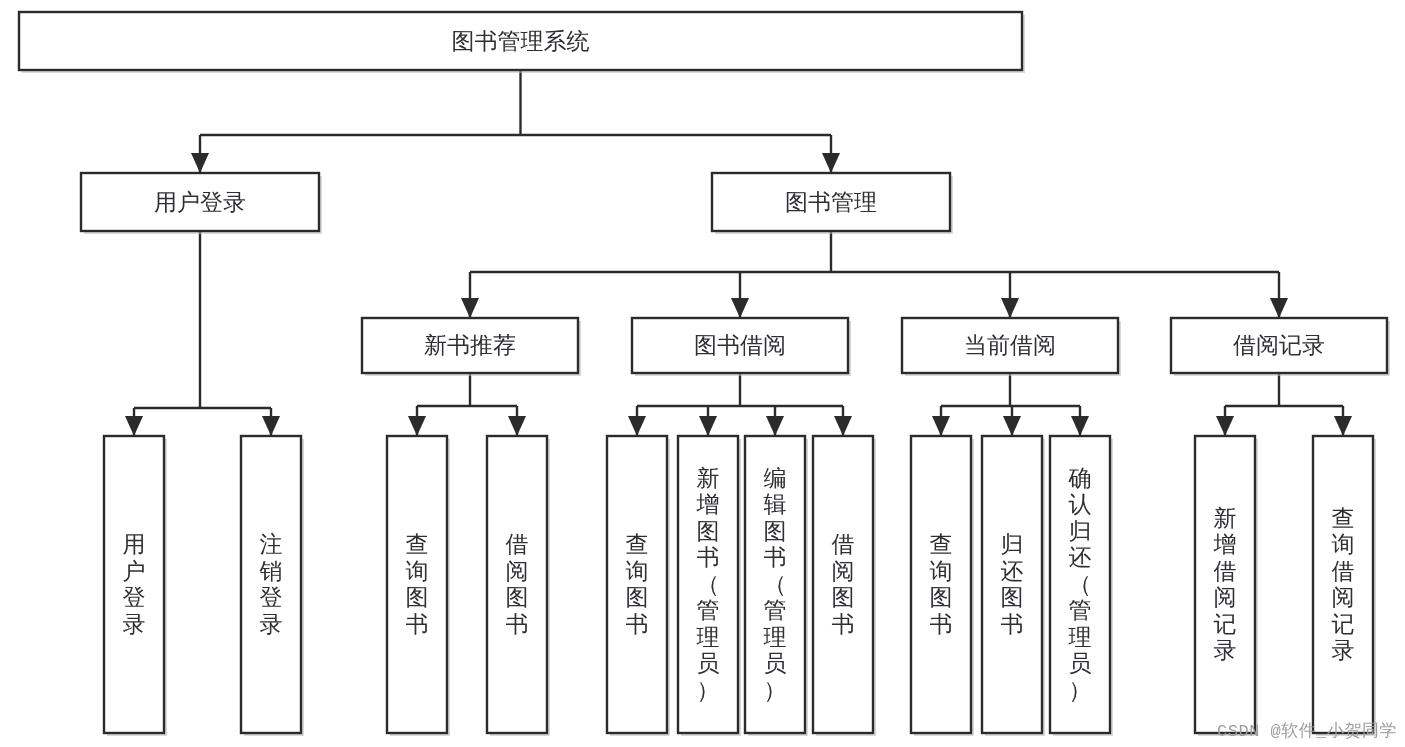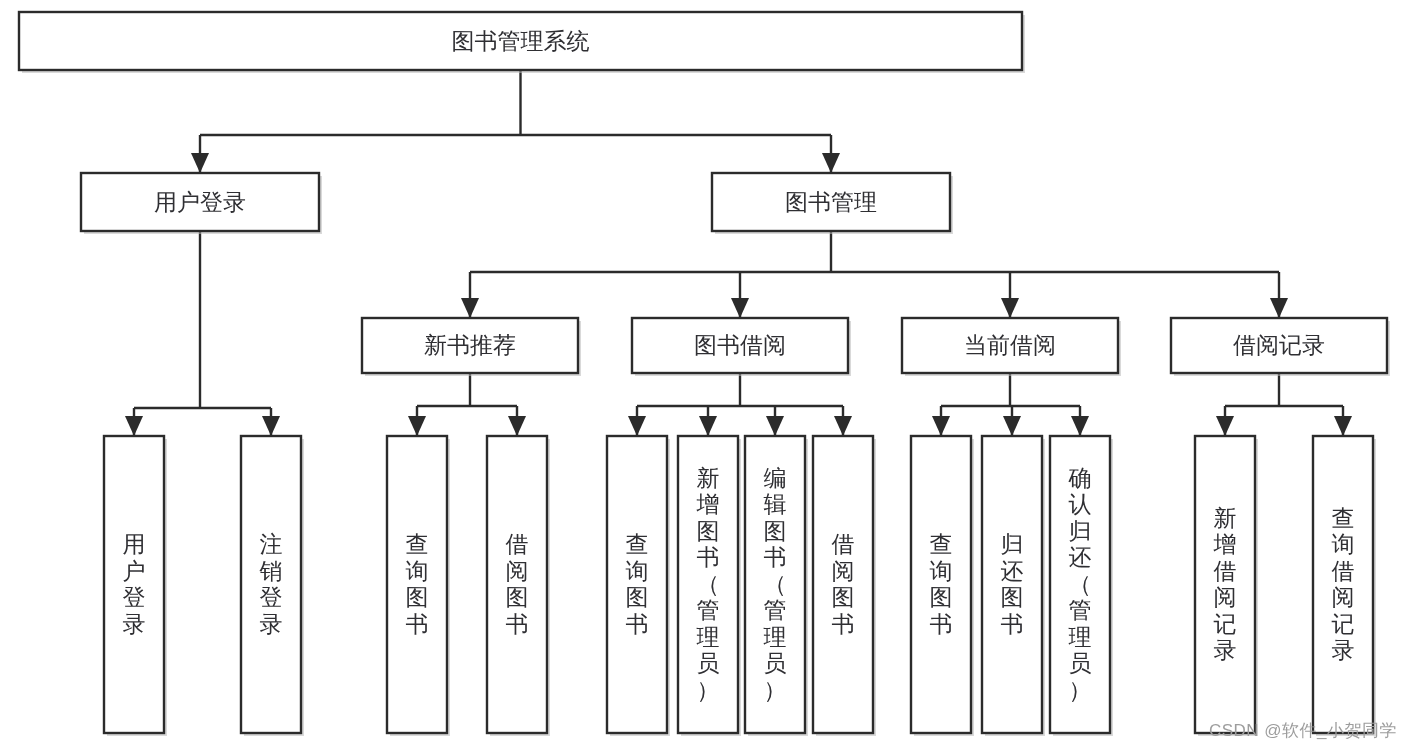--- a/index.html
+++ b/index.html
@@ -53,21 +53,21 @@
   .node-label-v {
     fill: #2f2f33;
     font-family: "DejaVu Sans", "Liberation Sans", sans-serif;
     font-size: 23px;
     text-anchor: middle;
   }
   .watermark {
     position: absolute;
     right: 8px;
     bottom: 5px;
-    font-family: Liberation Sans, sans-serif;
+    font-family: Liberation Mono, monospace;
     font-size: 17px;
     color: #9d9d9d;
     letter-spacing: 0.5px;
     white-space: nowrap;
     pointer-events: none;
   }
 </style>
 </head>
 <body>
 

